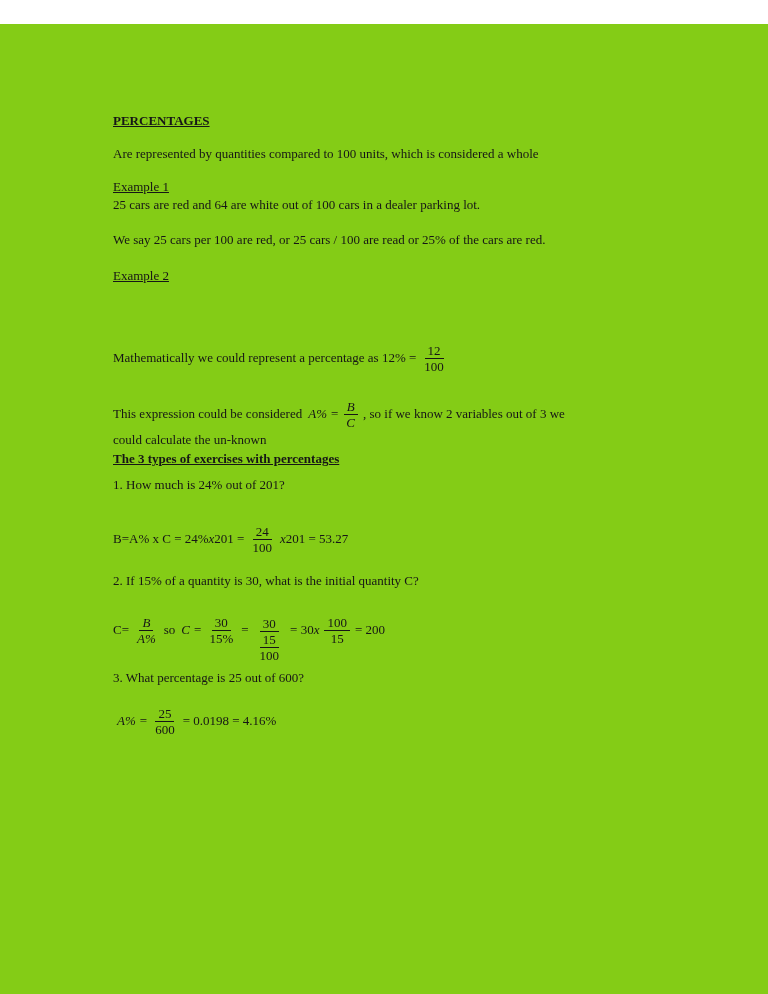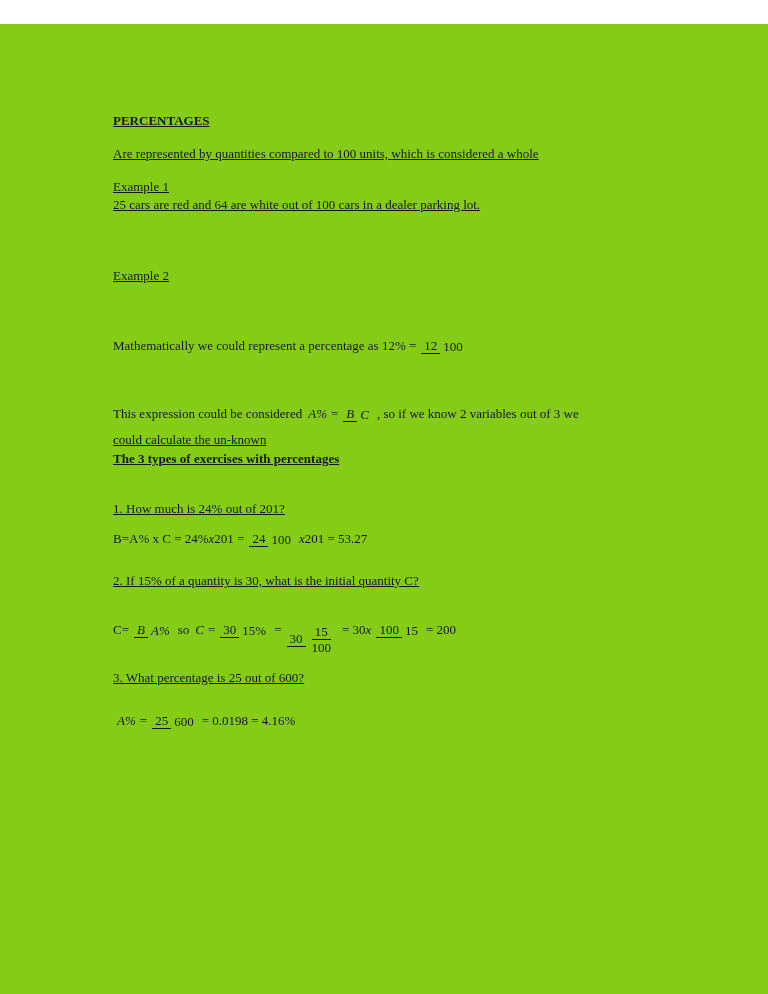--- a/index.html
+++ b/index.html
@@ -16,39 +16,38 @@
     font-size: 13px;
     color: #161616;
     overflow: hidden;
     margin-top: 24px;
   }
   .line {
     position: absolute;
     left: 113px;
     line-height: 18px;
     white-space: nowrap;
-    text-decoration: underline;
   }
   .mathline {
     position: absolute;
     left: 113px;
     height: 44px;
     display: flex;
     align-items: center;
     white-space: nowrap;
   }
   .b { font-weight: bold; }
   .u { text-decoration: underline; }
   .it { font-style: italic; }
   .ml4 { margin-left: 4px; }
   .ml6 { margin-left: 6px; }
   .tok { display: inline-block; }
   .frac {
     display: inline-flex;
-    flex-direction: row;
+    flex-direction: column;
     align-items: center;
     text-align: center;
     margin: 0 5px;
     line-height: 15px;
   }
   .frac .num {
     border-bottom: 1px solid #161616;
     padding: 0 3px;
   }
   .frac .den {
@@ -76,24 +75,25 @@
 <body>
 
 <div class="page">
 
   <div class="line b u" style="top:88px">PERCENTAGES</div>
 
   <div class="line" style="top:121px">Are represented by quantities compared to 100 units, which is considered a whole</div>
 
   <div class="line u" style="top:154px">Example 1</div>
   <div class="line" style="top:172px">25 cars are red and 64 are white out of 100 cars in a dealer parking lot.</div>
+  <div class="line" style="top:207px">We say 25 cars per 100 are red, or 25 cars / 100 are read or 25% of the cars are red.</div>
 
   <div class="line u" style="top:243px">Example 2</div>
 
-  <div class="mathline" style="top:300px">
+  <div class="mathline" style="top:312px">
     <span class="tok">Mathematically we could represent a percentage as 12% =</span>
     <span class="frac">
       <span class="num">12</span>
       <span class="den">100</span>
     </span>
   </div>
 
   <div class="mathline" style="top:368px">
     <span class="tok">This expression could be considered</span>
     <span class="tok it ml6">A%</span>
@@ -102,21 +102,21 @@
       <span class="num">B</span>
       <span class="den">C</span>
     </span>
     <span class="tok">, so if we know 2 variables out of 3 we</span>
   </div>
 
   <div class="line" style="top:407px">could calculate the un-known</div>
 
   <div class="line b u" style="top:426px">The 3 types of exercises with percentages</div>
 
-  <div class="line" style="top:476px">1. How much is 24% out of 201?</div>
+  <div class="line" style="top:452px">1. How much is 24% out of 201?</div>
 
   <div class="mathline" style="top:493px">
     <span class="tok">B=A% x C = 24%</span>
     <span class="tok it">x</span>
     <span class="tok">201 =</span>
     <span class="frac">
       <span class="num">24</span>
       <span class="den">100</span>
     </span>
     <span class="tok it">x</span>

